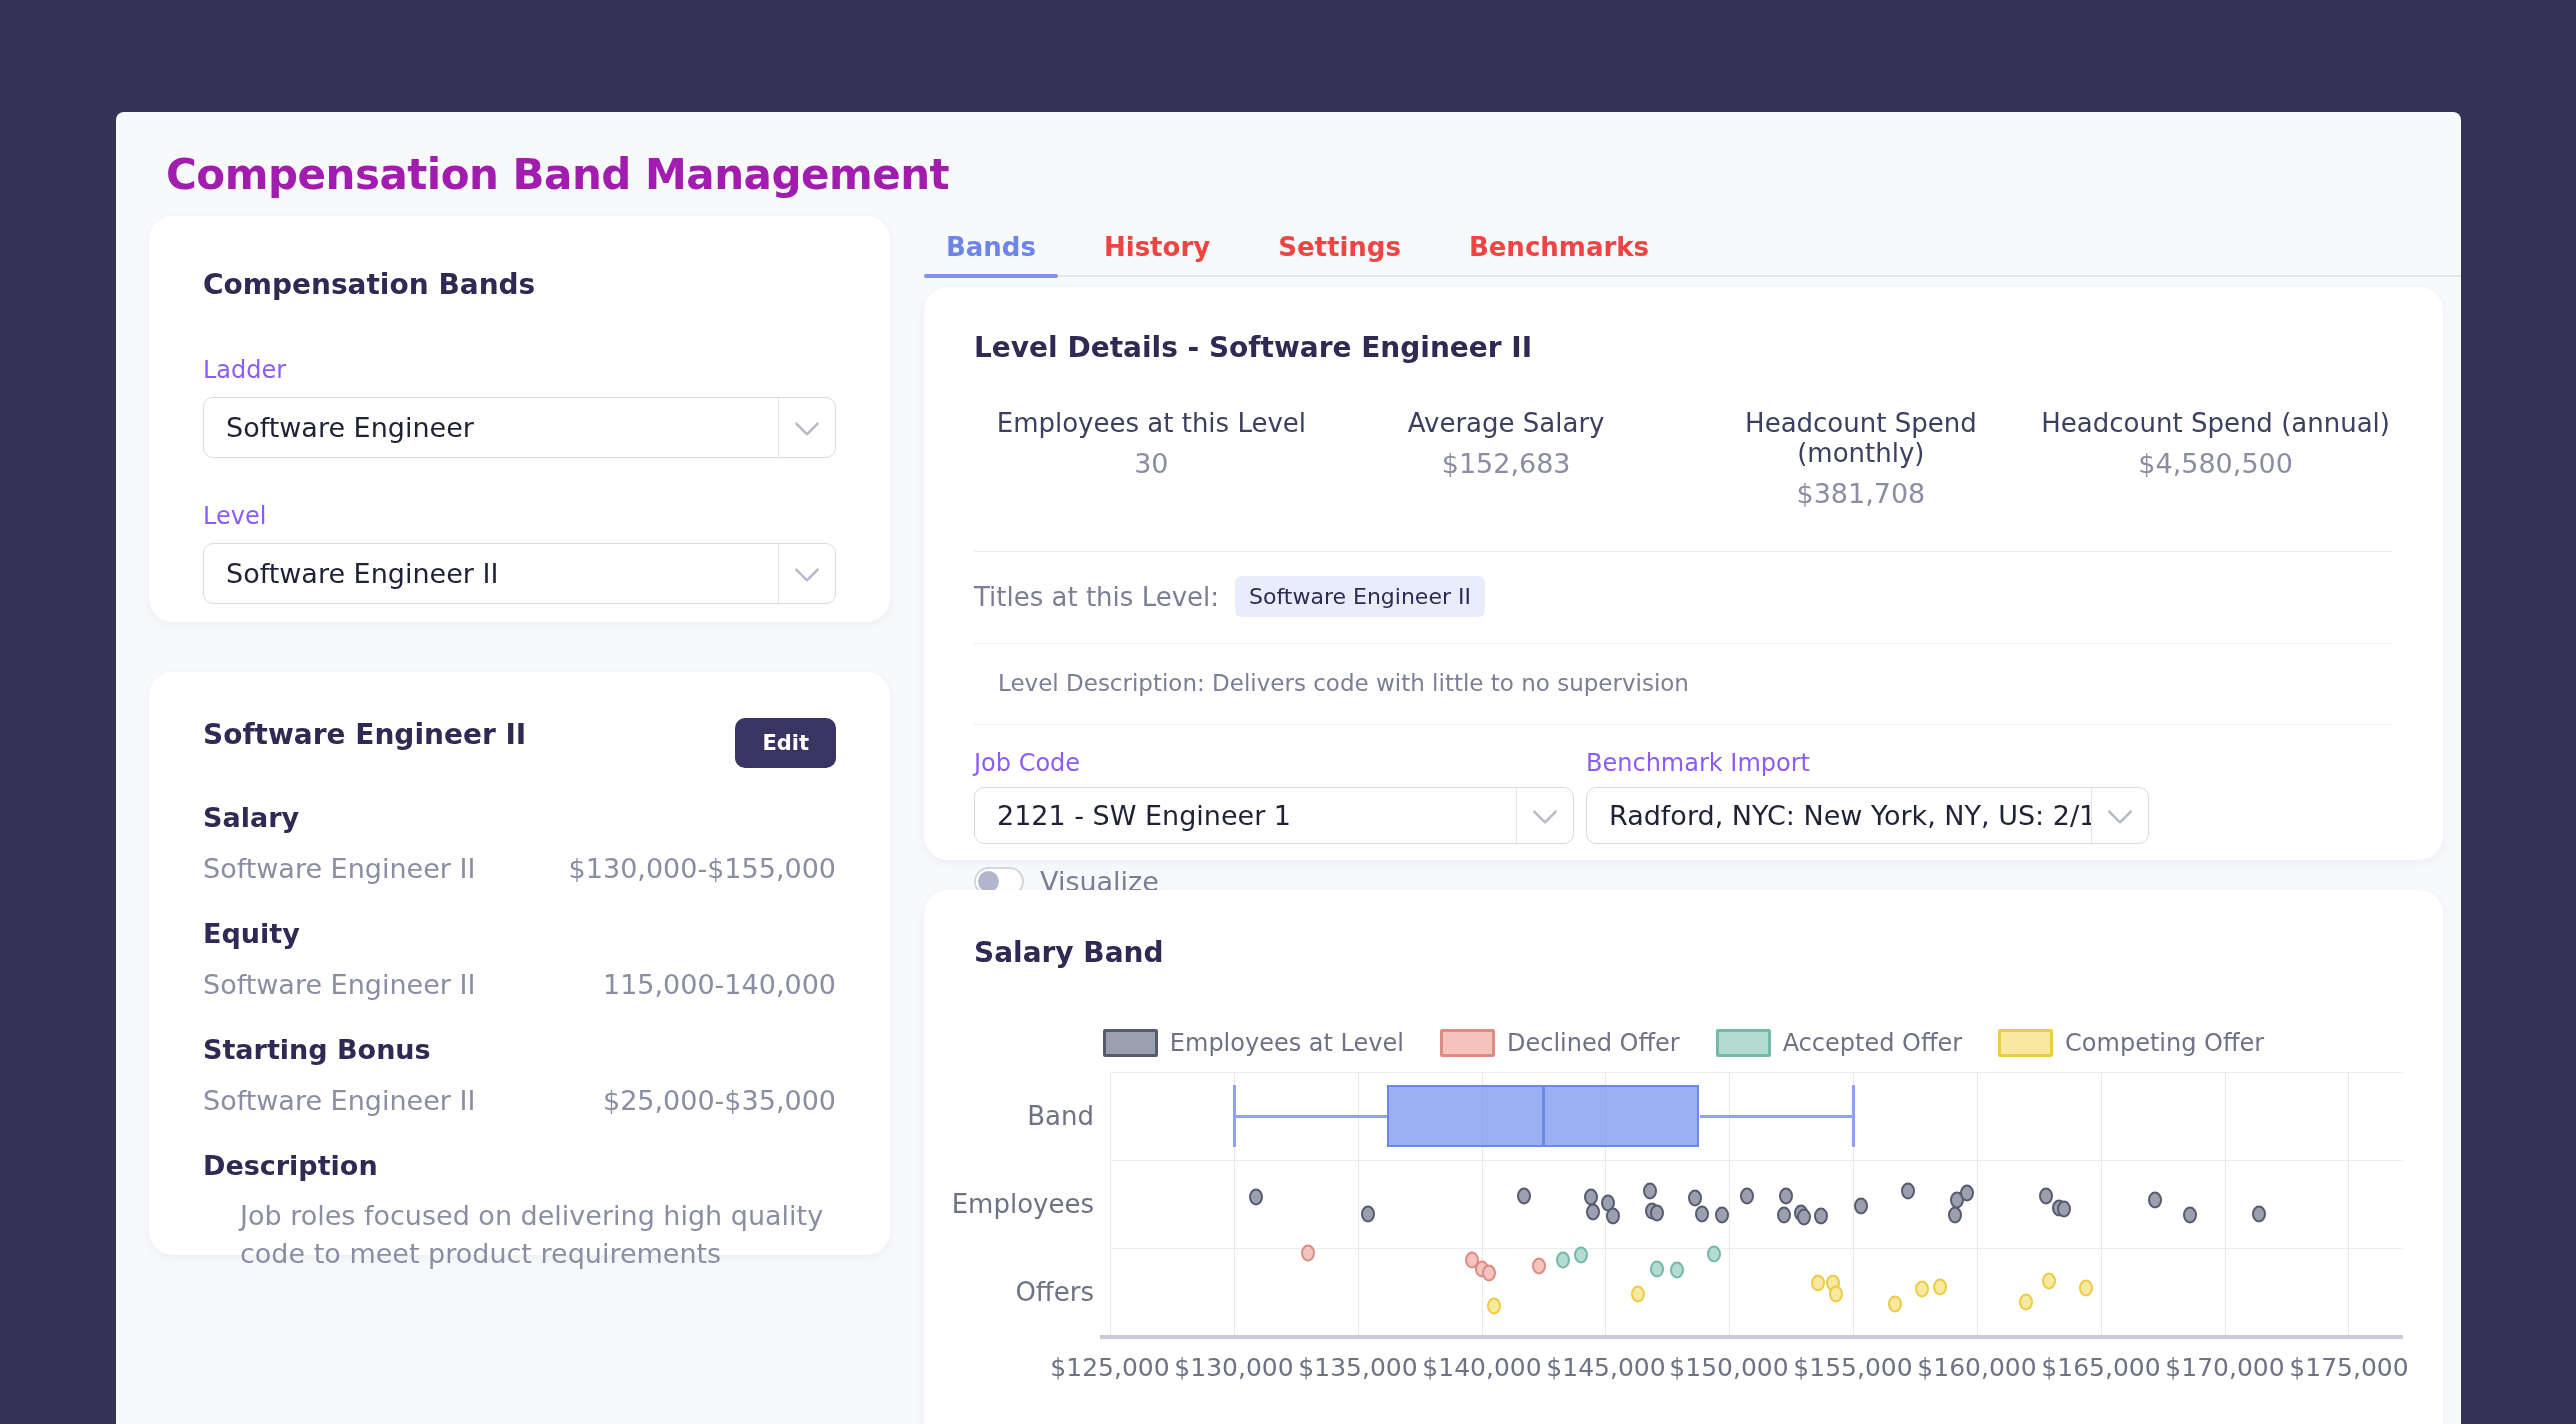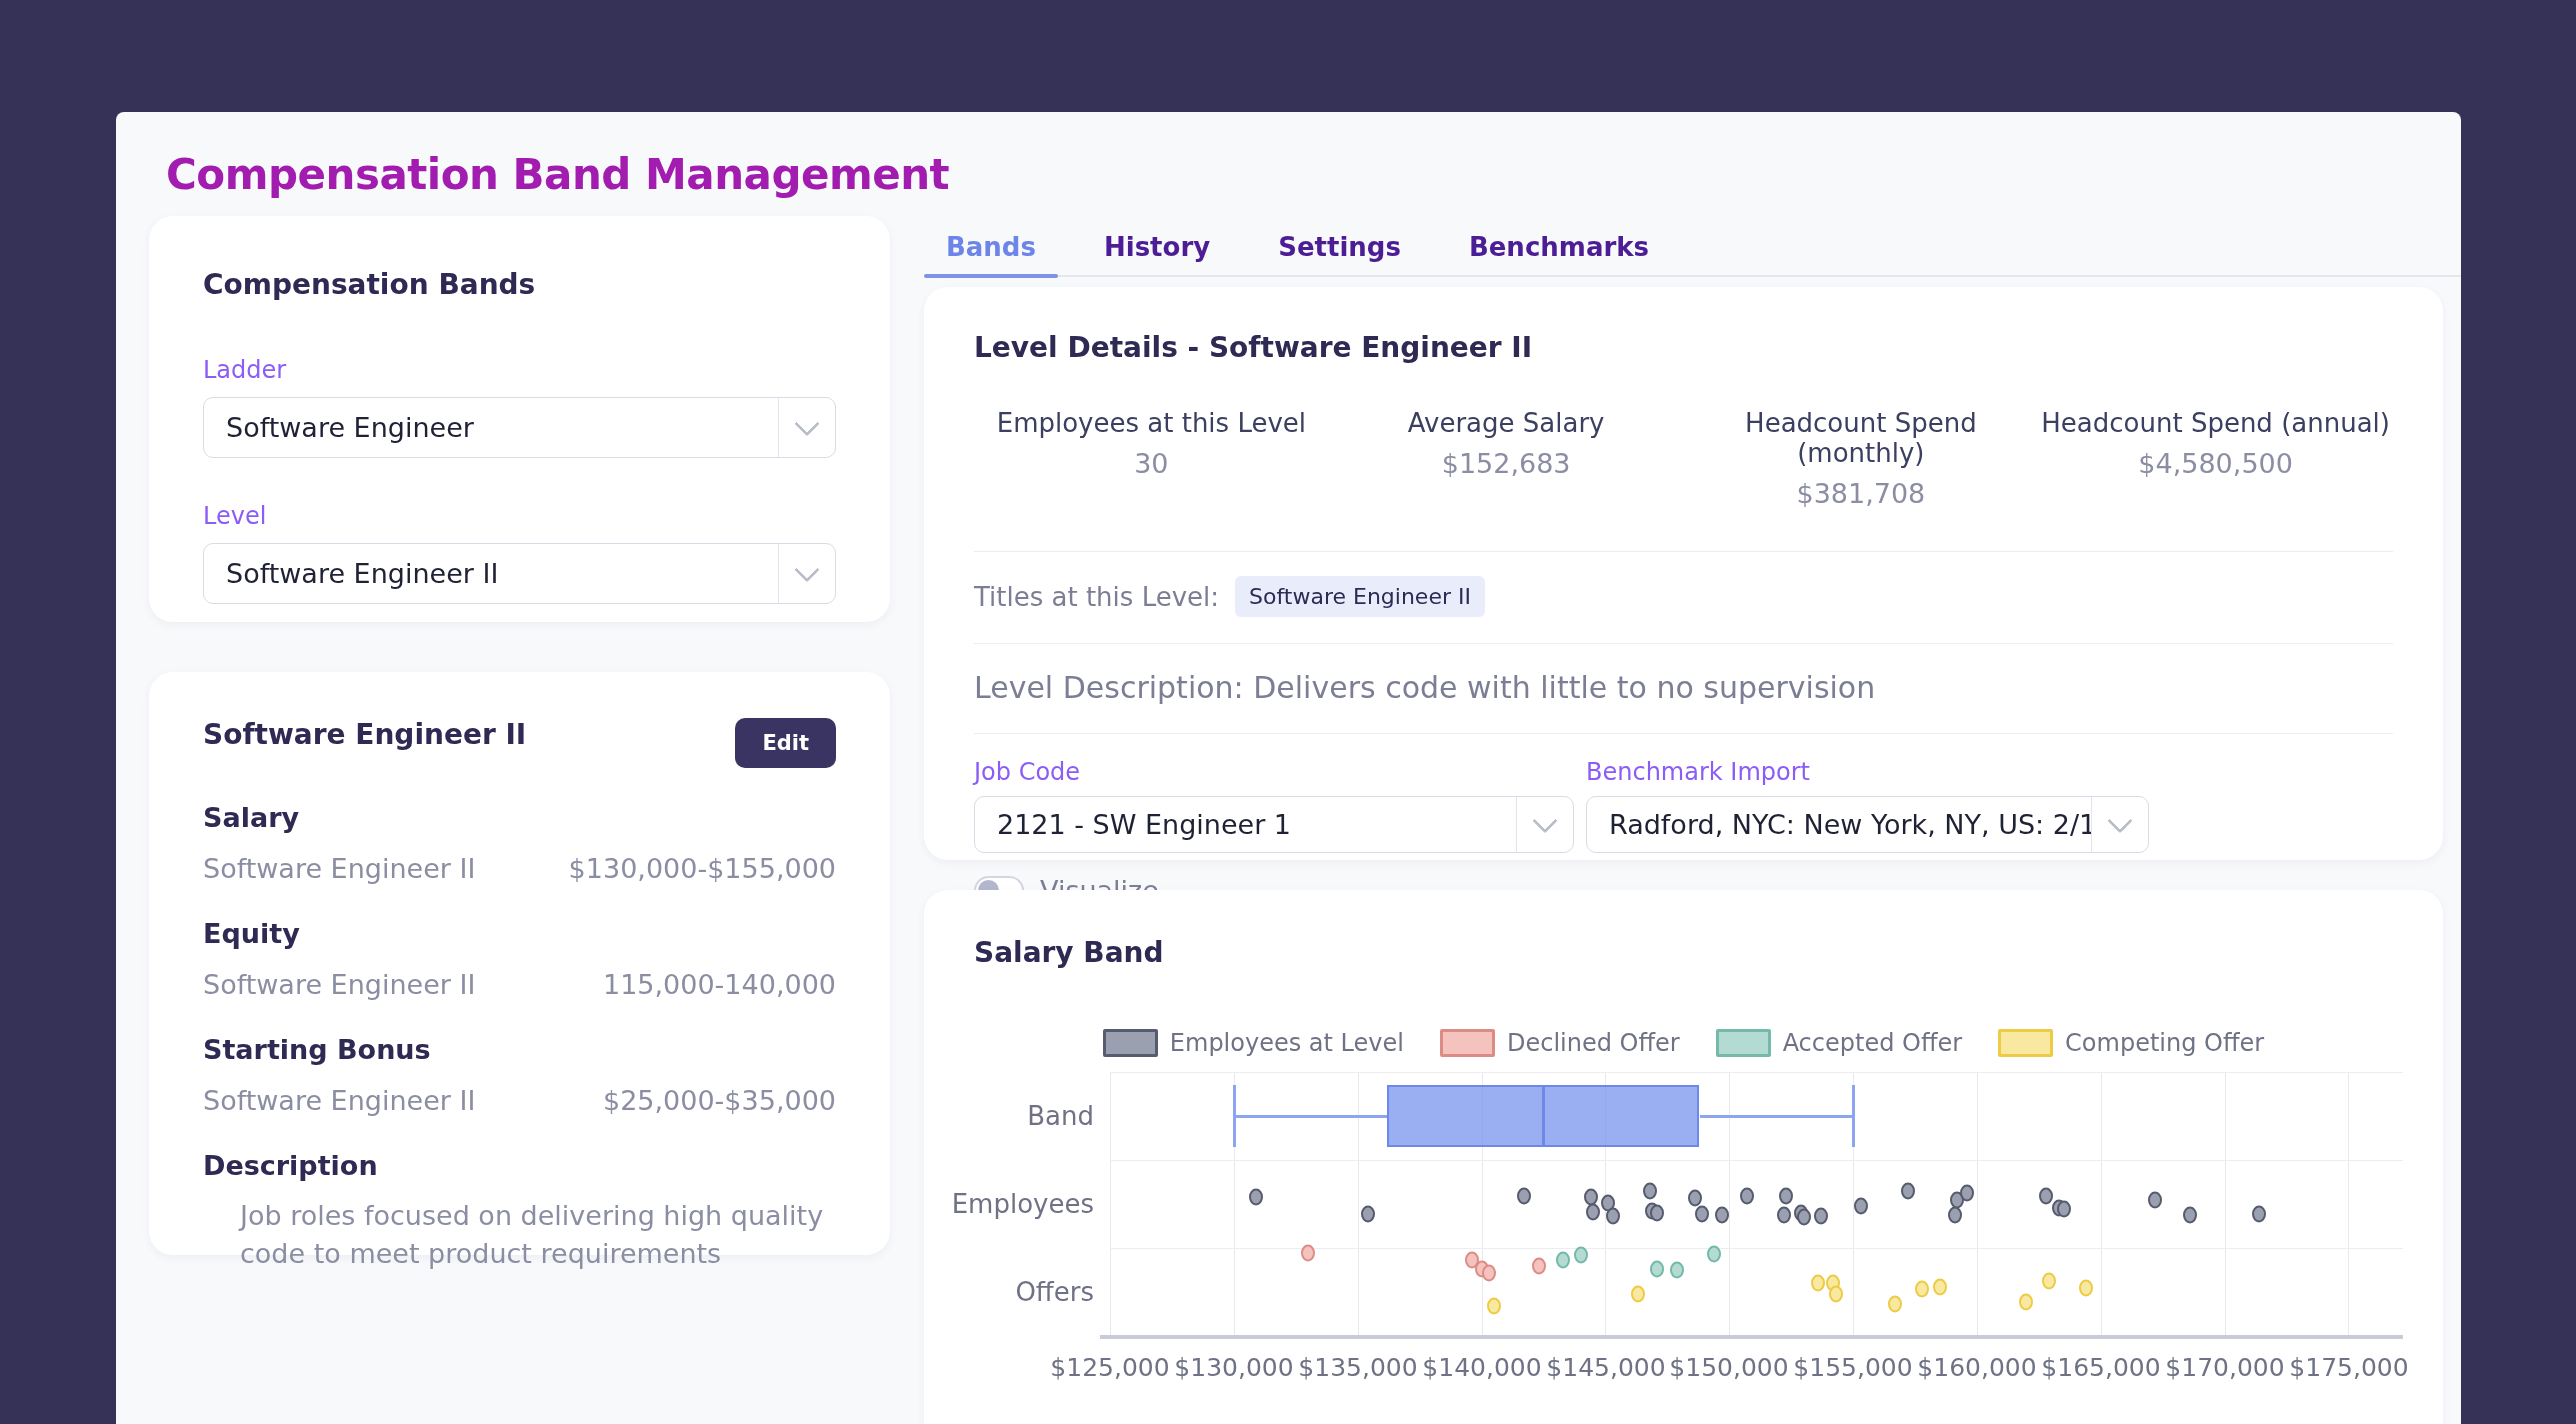--- a/index.html
+++ b/index.html
@@ -51,21 +51,21 @@
   .section-label { font-size:27px; font-weight:700; color:#2e2a53; }
   .section-row { display:flex; justify-content:space-between; margin-top:20px; font-size:27px; color:#8b8ea3; }
   .desc-text { margin-top:16px; font-size:27px; color:#8b8ea3; line-height:1.42;margin-left:37px; }
 
   
   .tabbar {
     position:absolute; left:808px; top:106px; width:1537px; height:59px;
     display:flex; border-bottom:2px solid #e5e6ee;
   }
   .tab {
-    font-size:26px; font-weight:700; color:#4c1d95; padding:0 22px; margin-right:24px;
+    font-size:26px; font-weight:700; color:#ef4444; padding:0 22px; margin-right:24px;
     display:flex; align-items:center; cursor:pointer; position:relative;
   }
   .tab.active { color:#6d84e8; }
   .tab.active::after {
     content:""; position:absolute; left:0; right:0; bottom:-3px; height:4px;
     background:#7e92ea; border-radius:2px;
   }
 
   .details-card { left:808px; top:175px; width:1519px; height:573px; padding:44px 50px; }
   .stats-row { display:flex; margin-top:44px; }
@@ -74,21 +74,21 @@
   .stat-value { font-size:27px; color:#8b8ea3; margin-top:10px; }
   .divider { border:none; border-top:1px solid #ececf2; margin:0; }
   .d1 { margin-top:42px; }
   .titles-row { display:flex; align-items:center; margin-top:24px; }
   .muted { font-size:26px; color:#7b7e94; }
   .badge {
     display:inline-block; margin-left:16px; background:#e9ecfb; color:#2e2a53;
     font-size:22px; padding:8px 14px; border-radius:6px;
   }
   .d2 { margin-top:26px; }
-  .level-desc { margin-top:26px; font-size:30px; color:#7b7e94; }
+  .level-desc { margin-top:26px; font-size:23px; color:#7b7e94;margin-left:24px; }
   .d3 { margin-top:28px; }
   .form-row { display:flex; gap:12px; margin-top:24px; }
   .form-col .select { margin-top:10px; height:57px; }
   .col-jobcode { width:600px; }
   .col-benchmark { width:563px; }
   .toggle-row { display:flex; align-items:center; margin-top:22px; }
   .toggle {
     width:50px; height:29px; border:2px solid #d3d5e2; border-radius:15px;
     background:#fff; position:relative; cursor:pointer;
   }

